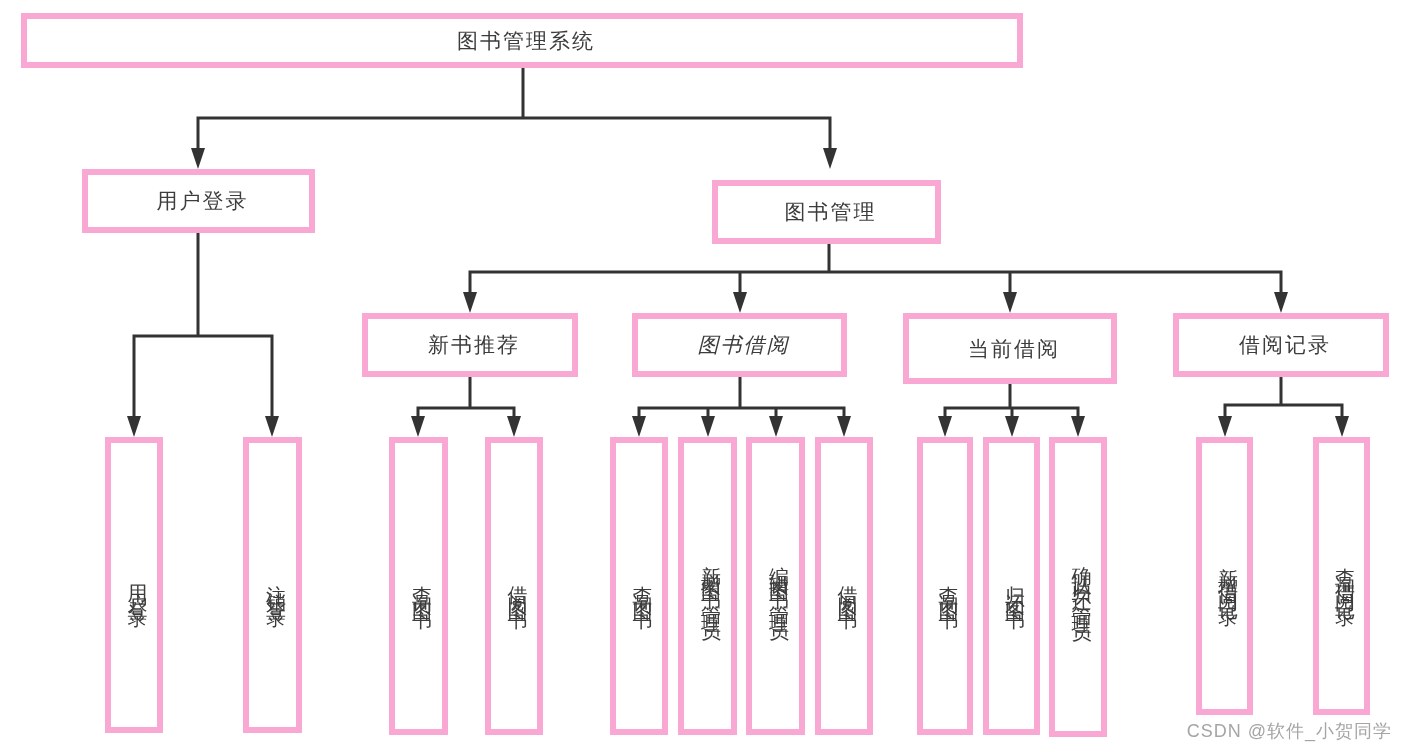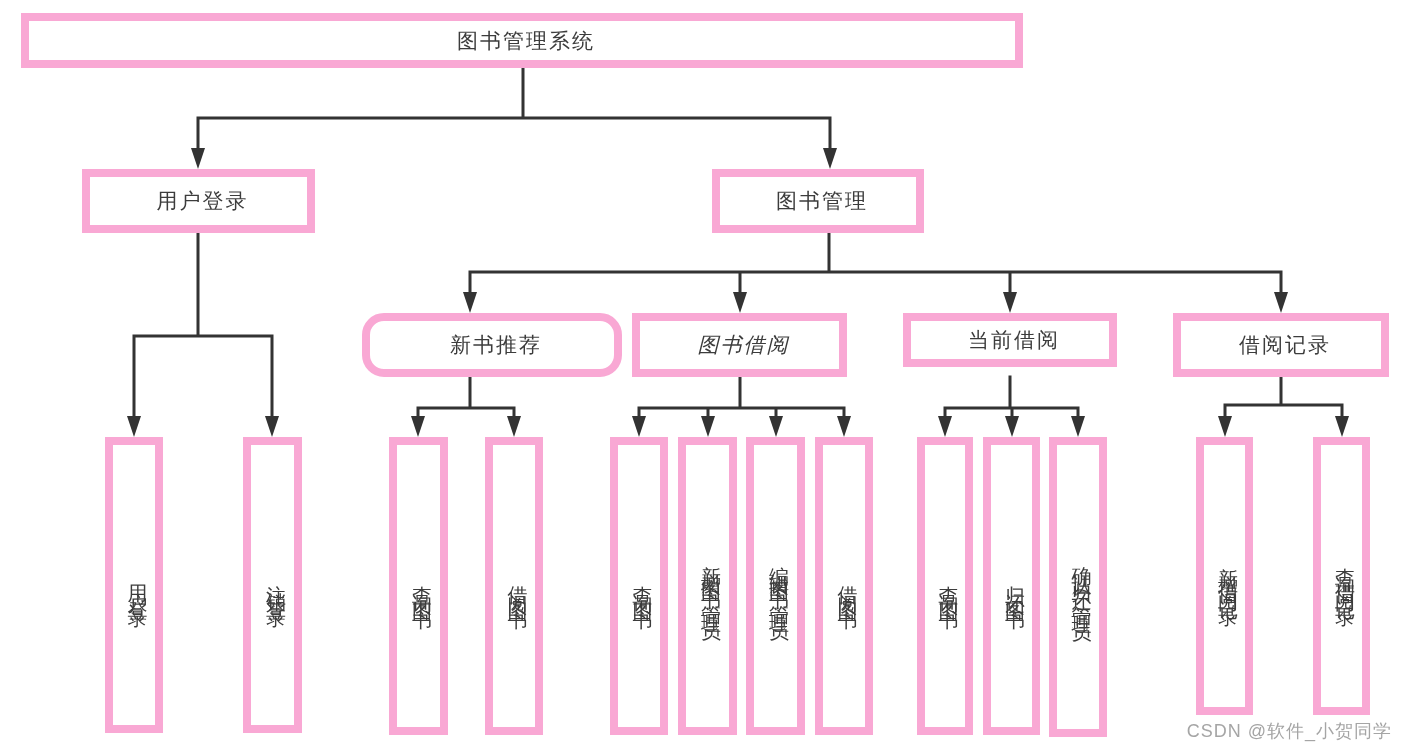--- a/index.html
+++ b/index.html
@@ -16,21 +16,21 @@
     overflow: hidden;
   }
   svg.connectors {
     position: absolute;
     left: 0; top: 0;
     width: 1405px; height: 747px;
   }
   .box {
     position: absolute;
     background: #ffffff;
-    border: 8px solid #f9a8d4;
+    border: 6px solid #f9a8d4;
     box-sizing: border-box;
     display: flex;
     align-items: center;
     justify-content: center;
     color: #3c3c3c;
     padding-left: 8px;
   }
   .box.h span {
     font-size: 21px;
     letter-spacing: 2px;
@@ -99,31 +99,31 @@
     </g>
   </svg>
 
   <div class="box h" style="left:21px; top:13px; width:1002px; height:55px;">
     <span>图书管理系统</span>
   </div>
 
   <div class="box h" style="left:82px; top:169px; width:233px; height:64px;">
     <span>用户登录</span>
   </div>
-  <div class="box h" style="left:712px; top:169px; width:212px; height:64px;">
+  <div class="box h" style="left:712px; top:180px; width:229px; height:64px;">
     <span>图书管理</span>
   </div>
 
-  <div class="box h" style="left:362px; top:313px; width:260px; height:64px;border-radius:22px;">
+  <div class="box h" style="left:362px; top:313px; width:216px; height:64px;">
     <span>新书推荐</span>
   </div>
   <div class="box h" style="left:632px; top:313px; width:215px; height:64px;font-style:italic;">
     <span>图书借阅</span>
   </div>
-  <div class="box h" style="left:903px; top:313px; width:214px; height:54px;">
+  <div class="box h" style="left:903px; top:313px; width:214px; height:71px;">
     <span>当前借阅</span>
   </div>
   <div class="box h" style="left:1173px; top:313px; width:216px; height:64px;">
     <span>借阅记录</span>
   </div>
 
   <div class="box v" style="left:105px; top:437px; width:58px; height:296px;">
     <span>用户登录</span>
   </div>
   <div class="box v" style="left:243px; top:437px; width:59px; height:296px;">

